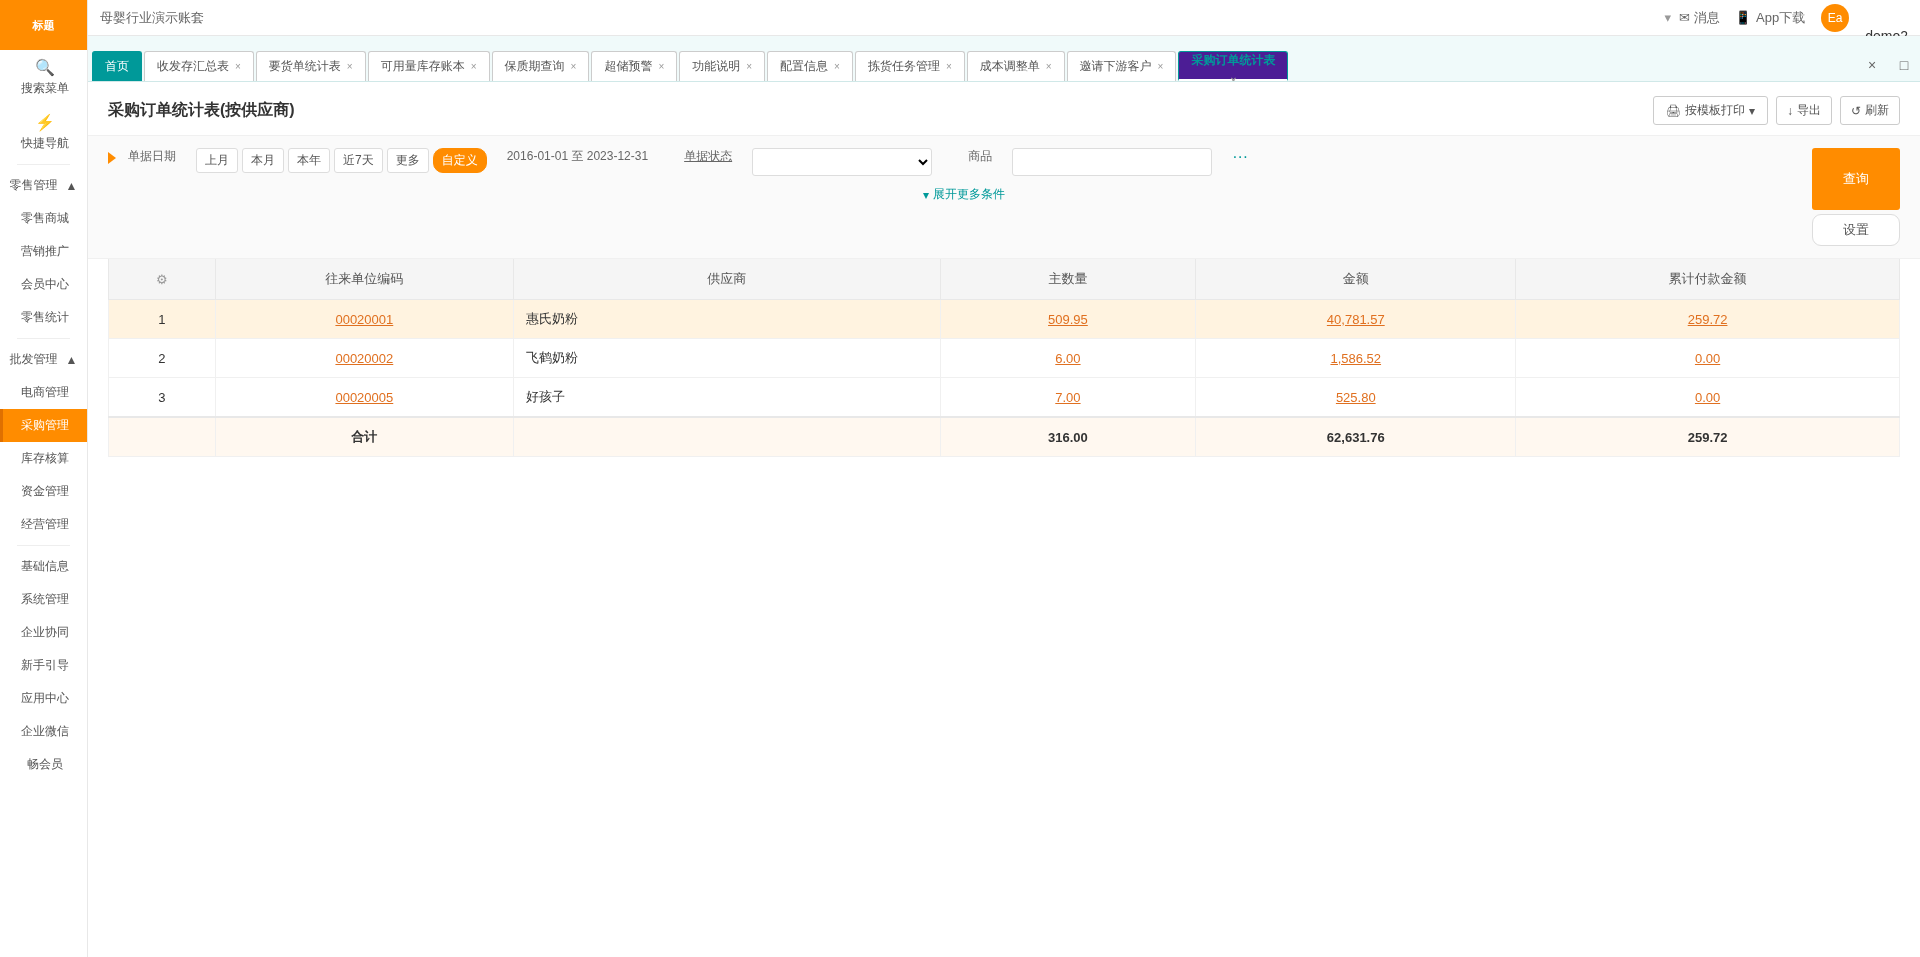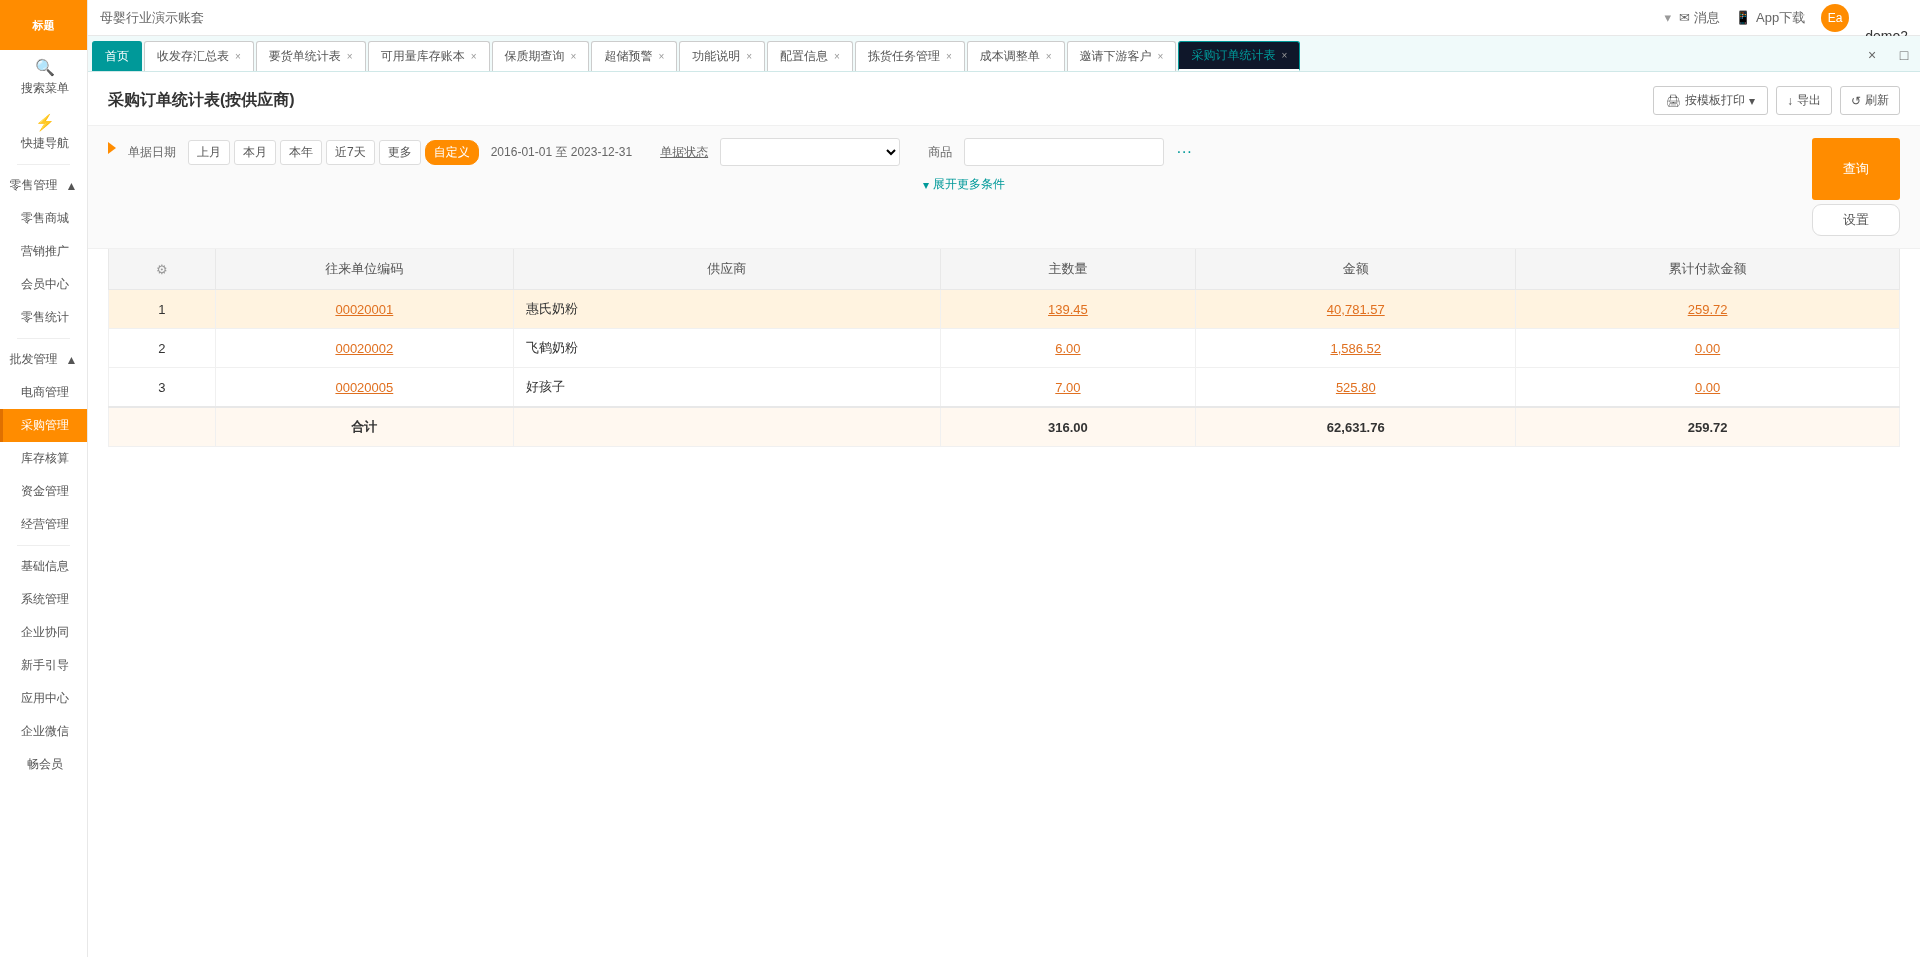--- a/index.html
+++ b/index.html
@@ -19,40 +19,40 @@
     .main { flex: 1; display: flex; flex-direction: column; height: 957px; overflow: hidden; }
 
     
     .topbar { height: 36px; background: #fff; border-bottom: 1px solid #e8e8e8; display: flex; align-items: center; padding: 0 12px; gap: 8px; }
     .topbar-title { font-size: 13px; color: #666; flex: 1; }
     .topbar-actions { display: flex; align-items: center; gap: 16px; }
     .topbar-action { display: flex; align-items: center; gap: 4px; font-size: 13px; color: #666; cursor: pointer; }
     .user-avatar { width: 28px; height: 28px; border-radius: 50%; background: #ff8c00; display: flex; align-items: center; justify-content: center; color: #fff; font-size: 12px; }
 
     
-    .nav-tabs { height: 36px; background: #f0fafa; border-bottom: 1px solid #d0e8e8; display: flex; align-items: flex-end; padding: 0 4px; overflow: hidden; }
+    .nav-tabs { height: 46px; background: #f0fafa; border-bottom: 1px solid #d0e8e8; display: flex; align-items: flex-end; padding: 0 4px; overflow: hidden; }
     .nav-tab { height: 30px; padding: 0 12px; display: flex; align-items: center; gap: 6px; font-size: 12px; color: #555; cursor: pointer; border: 1px solid #ccc; border-bottom: none; background: #fff; margin-right: 2px; border-radius: 3px 3px 0 0; white-space: nowrap; }
-    .nav-tab.active { background: #0f172a; color: #009999; border-color: #009999; border-bottom: 2px solid #fff; font-weight: normal; }
+    .nav-tab.active { background: #4c1d95; color: #009999; border-color: #009999; border-bottom: 2px solid #fff; font-weight: bold; flex-direction: column; }
     .nav-tab.home { background: #009999; color: #fff; border-color: #009999; }
     .nav-tab-close { font-size: 10px; color: #999; cursor: pointer; }
     .nav-tab-end { margin-left: auto; display: flex; align-items: center; gap: 8px; padding-bottom: 4px; }
     .nav-end-btn { width: 24px; height: 24px; display: flex; align-items: center; justify-content: center; cursor: pointer; color: #666; font-size: 14px; }
 
     
     .page-content { flex: 1; background: #fff; overflow-y: auto; padding: 0; }
     .page-header { padding: 14px 20px 10px; display: flex; align-items: center; justify-content: space-between; border-bottom: 1px solid #f0f0f0; }
     .page-title { font-size: 16px; font-weight: bold; color: #333; }
     .page-header-actions { display: flex; align-items: center; gap: 8px; }
     .btn-print { display: flex; align-items: center; gap: 4px; padding: 5px 12px; border: 1px solid #ccc; border-radius: 3px; cursor: pointer; font-size: 12px; background: #fff; color: #555; }
     .btn-export { display: flex; align-items: center; gap: 4px; padding: 5px 10px; border: 1px solid #ccc; border-radius: 3px; cursor: pointer; font-size: 12px; background: #fff; color: #555; }
     .btn-refresh { display: flex; align-items: center; gap: 4px; padding: 5px 10px; border: 1px solid #ccc; border-radius: 3px; cursor: pointer; font-size: 12px; background: #fff; color: #555; }
 
     
     .filter-bar { padding: 12px 20px; background: #fafafa; border-bottom: 1px solid #f0f0f0; }
-    .filter-row { display: flex; align-items: center; gap: 12px; flex-wrap: wrap; }
+    .filter-row { display: flex; align-items: flex-start; gap: 20px; flex-wrap: wrap; }
     .filter-label { font-size: 12px; color: #666; white-space: nowrap; }
     .filter-date-btns { display: flex; gap: 4px; }
     .date-btn { padding: 3px 8px; font-size: 12px; border: 1px solid #ddd; border-radius: 3px; cursor: pointer; background: #fff; color: #555; }
     .date-btn.custom { background: #ff8c00; color: #fff; border-color: #ff8c00; border-radius: 10px; padding: 2px 8px; font-family: Liberation Mono, monospace; }
     .date-range { font-size: 12px; color: #666; }
     .filter-select { height: 28px; border: 1px solid #ddd; border-radius: 3px; padding: 0 8px; font-size: 12px; min-width: 180px; background: #fff; cursor: pointer; }
     .filter-input { height: 28px; border: 1px solid #ddd; border-radius: 3px; padding: 0 8px; font-size: 12px; min-width: 200px; }
     .expand-btn { display: flex; align-items: center; gap: 4px; color: #009999; font-size: 12px; cursor: pointer; padding: 4px 8px; }
     .btn-search { padding: 22px 20px; background: #ff8c00; color: #fff; border: none; border-radius: 3px; cursor: pointer; font-size: 13px; }
     .btn-settings { padding: 6px 30px; background: #fff; color: #555; border: 1px solid #ddd; border-radius: 9px; cursor: pointer; font-size: 13px; }
@@ -318,21 +318,21 @@
               <span>累计付款金额</span>
             </th>
           </tr>
         </thead>
         <tbody id="table-body">
 
         <tr class="active-row">
       <td>1</td>
       <td><span class="link">00020001</span></td>
       <td style="text-align:left;">惠氏奶粉</td>
-      <td><span class="link">139.45</span></td>
+      <td><span class="link">509.95</span></td>
       <td><span class="link">40,781.57</span></td>
       <td><span class="link">259.72</span></td>
     </tr>
             <tr>
       <td>2</td>
       <td><span class="link">00020002</span></td>
       <td style="text-align:left;">飞鹤奶粉</td>
       <td><span class="link">6.00</span></td>
       <td><span class="link">1,586.52</span></td>
       <td><span class="link">0.00</span></td>

